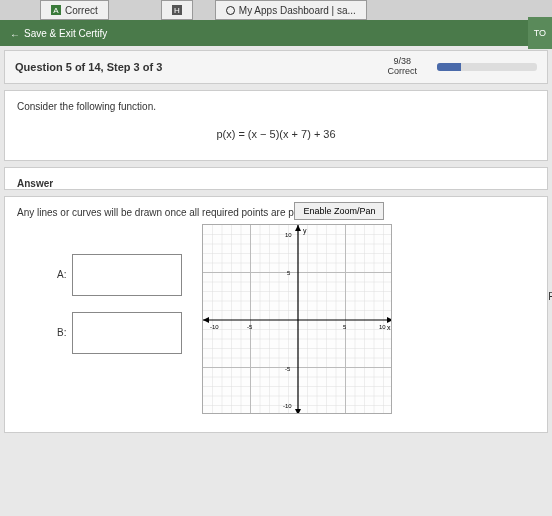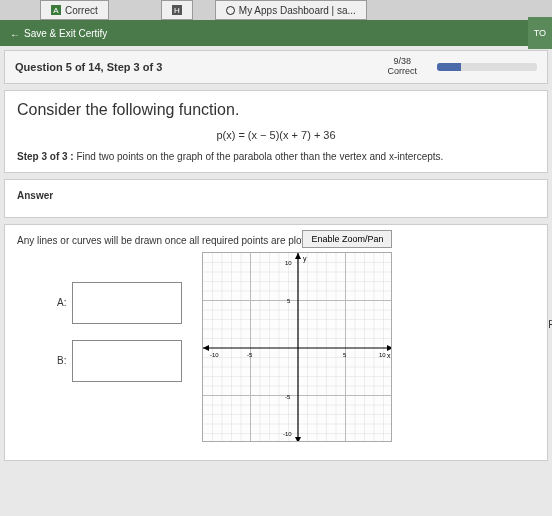--- a/index.html
+++ b/index.html
@@ -11,33 +11,33 @@
 .save-exit { padding: 0 10px; display: flex; align-items: center; gap: 4px; }
 .lesson-label { padding: 0 10px; }
 .to-btn { margin-left: auto; background: #5a8a5a; padding: 11px 6px; font-size: 9px; }
 .qheader { background: #f5f5f5; border: 1px solid #ccc; display: flex; align-items: center; padding: 6px 10px; margin: 4px 4px 0 4px; }
 .qtitle { font-weight: bold; font-size: 11px; }
 .score-box { margin-left: auto; display: flex; align-items: center; gap: 20px; }
 .score { text-align: center; font-size: 9px; line-height: 1.1; }
 .progress { width: 100px; height: 8px; background: #ddd; border-radius: 3px; overflow: hidden; }
 .progress-fill { height: 100%; background: #4a6aaa; width: 24%; }
 .card { background: #fff; border: 1px solid #ccc; margin: 6px 4px; padding: 10px 12px; }
-.prompt { font-size: 16px; margin-bottom: 10px; }
+.prompt { font-size: 10px; margin-bottom: 16px; }
 .equation { text-align: center; font-size: 11px; margin: 10px 0; }
 .step { font-size: 10px; margin-top: 8px; }
 .step b { font-weight: bold; }
 .answer-label { font-size: 10px; font-weight: bold; }
 .hint { font-size: 10px; margin-bottom: 6px; }
 .work { display: flex; gap: 20px; align-items: flex-start; }
 .inputs { display: flex; flex-direction: column; gap: 16px; margin-top: 30px; margin-left: 40px; }
 .input-row { display: flex; align-items: center; gap: 6px; }
 .input-row label { font-size: 10px; }
 .point-box { width: 110px; height: 42px; border: 1px solid #888; background: #fff; padding: 4px; font-size: 10px; }
 .graph-area { position: relative; }
-.zoom-btn { position: absolute; top: -22px; right: 0; border: 1px solid #999; background: #f0f0f0; padding: 3px 8px; font-size: 9px; }
+.zoom-btn { position: absolute; top: -22px; right: 8px; border: 1px solid #999; background: #f0f0f0; padding: 3px 8px; font-size: 9px; }
 svg.grid { border: 1px solid #aaa; background: #fdfdfd; }
 .p-label { position: absolute; right: -8px; top: 40%; font-size: 10px; }
 </style>
 </head>
 <body>
 
 <div class="tabs">
   <div class="tab" style="margin-left:40px">
     <span class="tab-icon" style="background:#3a7a3a;color:#fff">A</span>
     <span>Correct</span>
@@ -68,27 +68,23 @@
     </div>
     <div class="progress">
       <div class="progress-fill"></div>
     </div>
   </div>
 </div>
 
 <div class="card">
   <div class="prompt">Consider the following function.</div>
   <div class="equation">p(x) = (x − 5)(x + 7) + 36</div>
-  <div class="step">
-    <b>Step 3 of 3 :</b>
-    <span>Find two points on the graph of the parabola other than the vertex and x-intercepts.</span>
-  </div>
 </div>
 
-<div class="card" style="padding-bottom:16px">
+<div class="card" style="padding-bottom:0">
   <div class="answer-label">Answer</div>
 </div>
 
 <div class="card" style="position:relative;padding-bottom:16px">
   <div class="hint">Any lines or curves will be drawn once all required points are plotted.</div>
   <div class="p-label">P</div>
   <div class="work">
     <div class="inputs">
       <div class="input-row">
         <label>A:</label>

